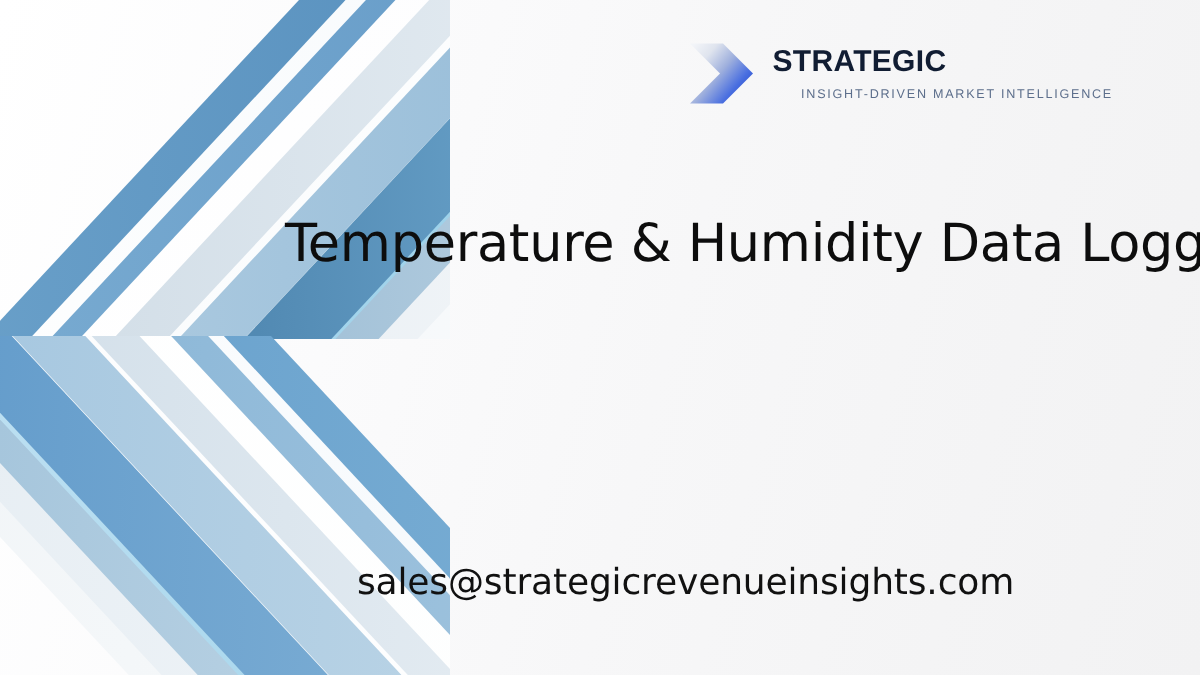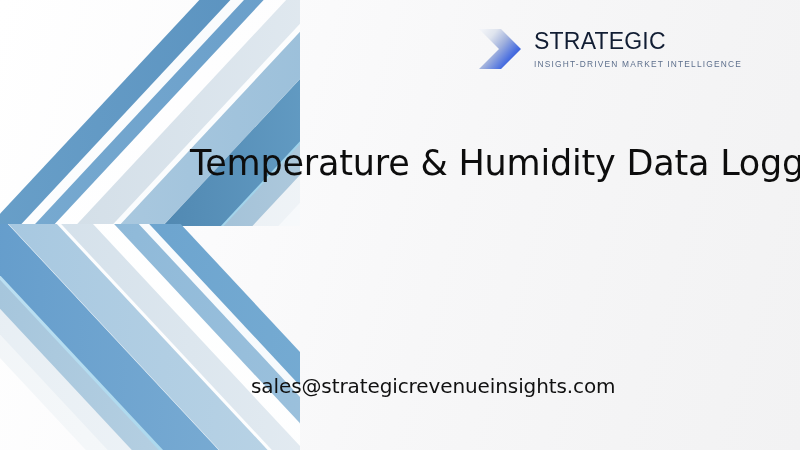--- a/index.html
+++ b/index.html
@@ -74,23 +74,23 @@
     line-height: 1.25;
     color: #0d0d0d;
     letter-spacing: -0.2px;
     white-space: nowrap;
     font-weight: 400;
   }
 
   
   .email {
     position: absolute;
-    left: 251px;
+    left: 238px;
     top: 374px;
-    font-size: 20px;
+    font-size: 24px;
     color: #111111;
     letter-spacing: -0.1px;
     white-space: nowrap;
     font-weight: 400;
   }
 
   
   .logo {
     position: absolute;
     right: 58px;
@@ -105,35 +105,36 @@
     flex: none;
     display: block;
   }
   .logo-text {
     display: flex;
     flex-direction: column;
     align-items: flex-start;
   }
   .logo-line {
     font-family: "Liberation Sans", "DejaVu Sans", sans-serif;
-    font-weight: 400;
-    font-size: 23px;
+    font-weight: 700;
+    font-size: 20px;
     line-height: 1.06;
     color: #111d33;
     letter-spacing: 0.2px;
     white-space: nowrap;
   }
   .logo-tag {
     margin-top: 5px;
     font-family: "Liberation Sans", "DejaVu Sans", sans-serif;
     font-size: 8.4px;
     font-weight: 400;
     color: #5d6f8c;
     letter-spacing: 1.18px;
     white-space: nowrap;
+    margin-left: 19px;
   }
 </style>
 </head>
 <body>
 
 <div class="slide">
 
   <div class="bg-sheen"></div>
 
   <div class="chevron-art">

